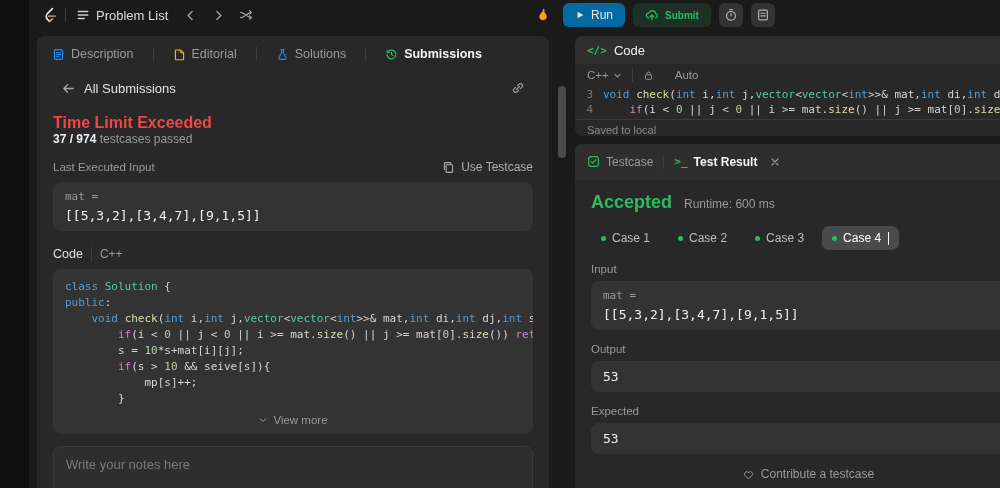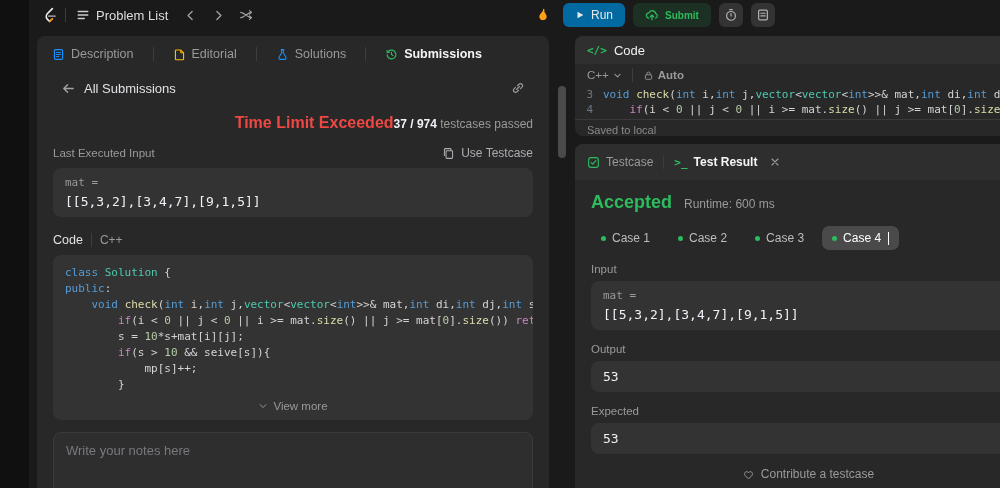--- a/index.html
+++ b/index.html
@@ -35,21 +35,21 @@
   
   .ltabs { display:flex; align-items:center; gap:14px; height:36px; padding:0 10px; flex:none; }
   .ltab { display:flex; align-items:center; gap:6px; background:none; border:none; color:#9a9a9a;
           font-size:12.5px; padding:4px 5px; cursor:pointer; }
   .ltab.active { color:#f5f5f5; font-weight:600; }
   .subhead { display:flex; align-items:center; gap:8px; height:32px; padding:0 24px; flex:none; }
   .subhead .title { font-size:13px; color:#dfe1e5; }
   .back-btn { display:flex; align-items:center; background:none; border:none; color:#9fa2a7; cursor:pointer; }
   .link-btn { margin-left:auto; background:none; border:none; color:#9a9a9a; cursor:pointer; display:flex; }
   .lcontent { flex:1; padding:2px 16px 16px; overflow:hidden; }
-  .status-row { display:flex; align-items:baseline; justify-content:flex-end; margin-top:8px; }
+  .status-row { display:flex; align-items:baseline; justify-content:flex-end; margin-top:8px;flex-direction:column; }
   .status-title { color:#ef4743; font-size:16px; font-weight:700; }
   .passed { font-size:12px; color:#9a9a9a; }
   .passed .cnt { color:#eff1f6; font-weight:700; }
   .row-between { display:flex; align-items:center; justify-content:space-between; margin-top:14px; }
   .muted { color:#9a9a9a; font-size:12px; }
   .muted-sm { color:#9a9a9a; font-size:11.5px; }
   .use-btn { display:flex; align-items:center; gap:6px; background:none; border:none; color:#a9acb1; font-size:12px; cursor:pointer; }
   .input-box { margin-top:8px; background:#333; border-radius:8px; padding:8px 12px; }
   .mono { font-family:"DejaVu Sans Mono", monospace; }
   .var-lbl { font-size:11px; color:#9a9a9a; }
@@ -69,30 +69,30 @@
            font-family:"Liberation Sans", sans-serif; }
   .notes::placeholder { color:#77797e; }
 
   
   .editor-panel { height:100px; background:#282828; border-radius:8px; overflow:hidden; flex:none; }
   .e-head { display:flex; align-items:center; gap:7px; height:28px; padding:0 12px; background:#2f2f2f; }
   .e-head .glyph { color:#2cbb5d; font-family:"DejaVu Sans Mono", monospace; font-size:11px; font-weight:700; }
   .e-head .title { font-size:13px; color:#f0f0f0; font-weight:500; }
   .e-toolbar { display:flex; align-items:center; gap:10px; height:22px; padding:0 12px; color:#9a9a9a; font-size:11.5px; }
   .lang-btn { display:flex; align-items:center; gap:4px; background:none; border:none; color:#9a9a9a; font-size:11.5px; cursor:pointer; }
-  .auto-btn { display:flex; align-items:flex-end; gap:4px; background:none; border:none; color:#9a9a9a; font-size:11.5px; cursor:pointer;font-weight:bold; }
+  .auto-btn { display:flex; align-items:flex-end; gap:21px; background:none; border:none; color:#9a9a9a; font-size:11.5px; cursor:pointer; }
   .e-code { font-family:"DejaVu Sans Mono", monospace; font-size:11px; line-height:15px; padding-top:1px; cursor:text; }
   .e-code .code-line { display:flex; white-space:pre; }
   .e-code .gutter { width:28px; flex:none; text-align:right; padding-right:10px; color:#6e7681; }
   .e-saved { border-top:1px solid #3a3a3a; margin-top:2px; padding:4px 12px; font-size:11px; color:#8a8a8a; }
 
   
   .result-panel { flex:1; background:#282828; border-radius:8px; overflow:hidden; display:flex; flex-direction:column; }
   .r-tabs { display:flex; align-items:center; gap:10px; height:36px; padding:0 12px; background:#2e2e2e; flex:none; }
-  .r-tab { display:flex; align-items:center; gap:6px; background:none; border:none; color:#9a9a9a; font-size:12px; cursor:pointer; }
+  .r-tab { display:flex; gap:6px; background:none; border:none; color:#9a9a9a; font-size:12px; cursor:pointer; }
   .r-tab.active { color:#f5f5f5; font-weight:600; }
   .r-tab .tglyph { color:#2cbb5d; font-family:"DejaVu Sans Mono", monospace; font-size:11px; font-weight:700; }
   .close-btn { background:none; border:none; color:#9a9a9a; display:flex; cursor:pointer; padding:2px; }
   .r-content { flex:1; padding:0 16px; overflow:hidden; }
   .status-line { display:flex; align-items:baseline; gap:12px; margin-top:12px; }
   .accepted { color:#2cbb5d; font-size:18px; font-weight:700; }
   .runtime { color:#9a9a9a; font-size:12px; }
   .cases { display:flex; align-items:center; gap:8px; margin-top:13px; }
   .case-chip { position:relative; display:flex; align-items:center; gap:6px; padding:5px 10px; border-radius:7px;
                background:transparent; border:none; color:#bdbdbd; font-size:12px; cursor:pointer; }

